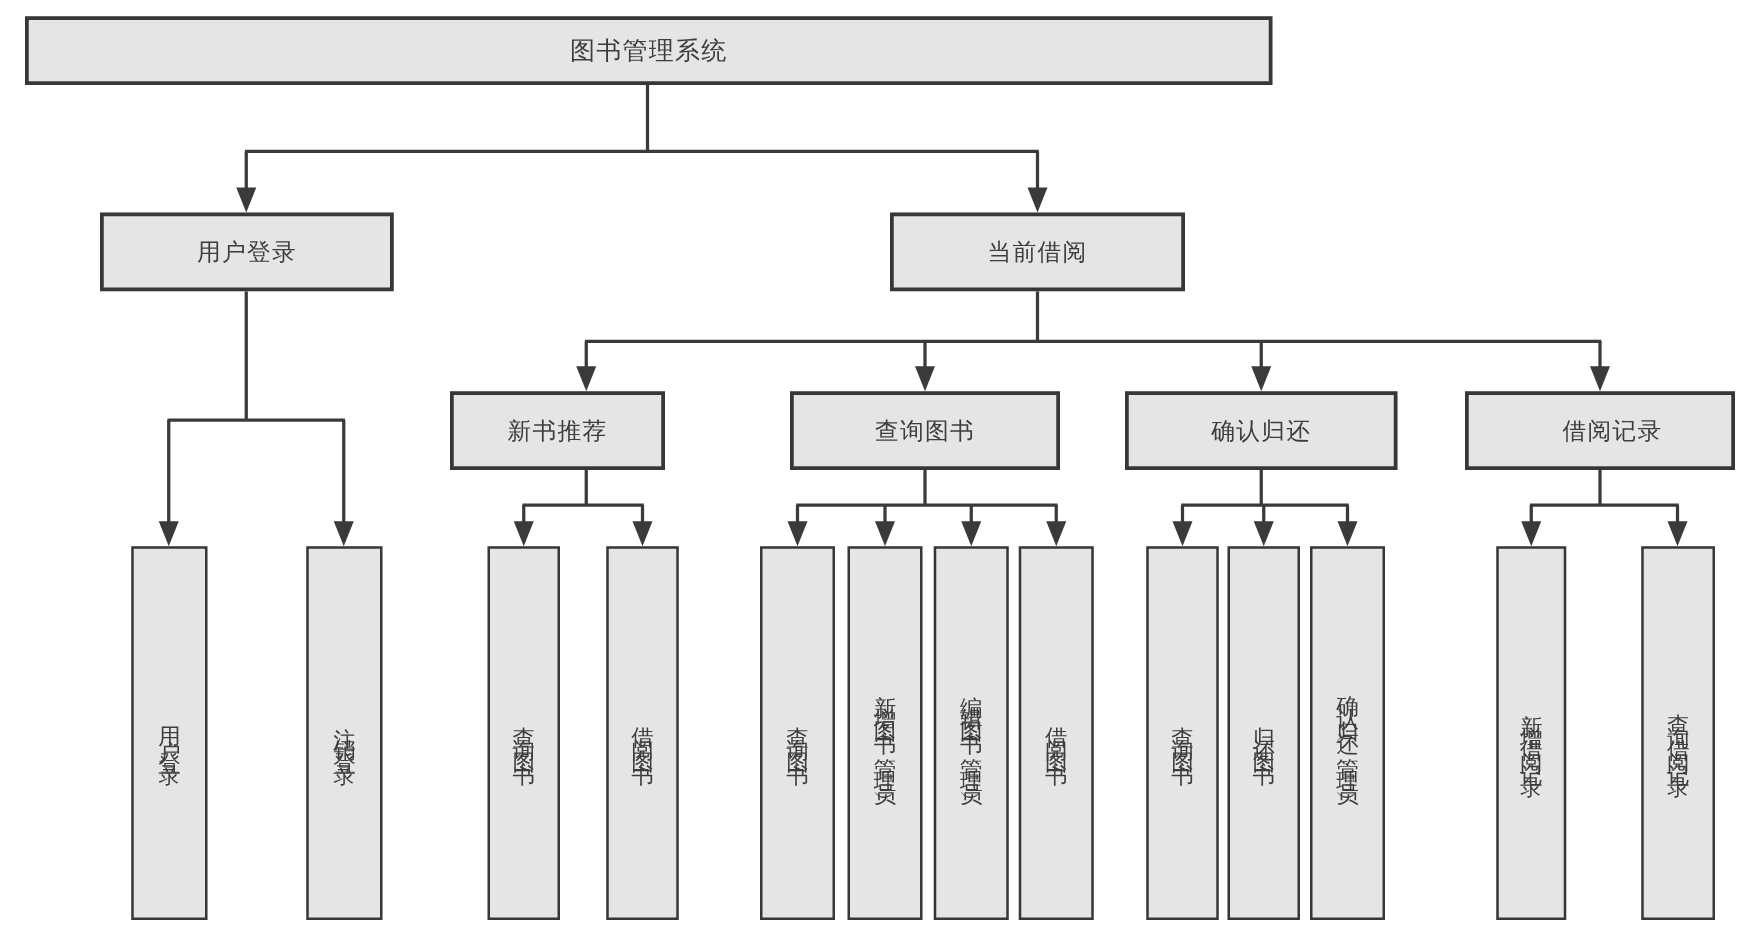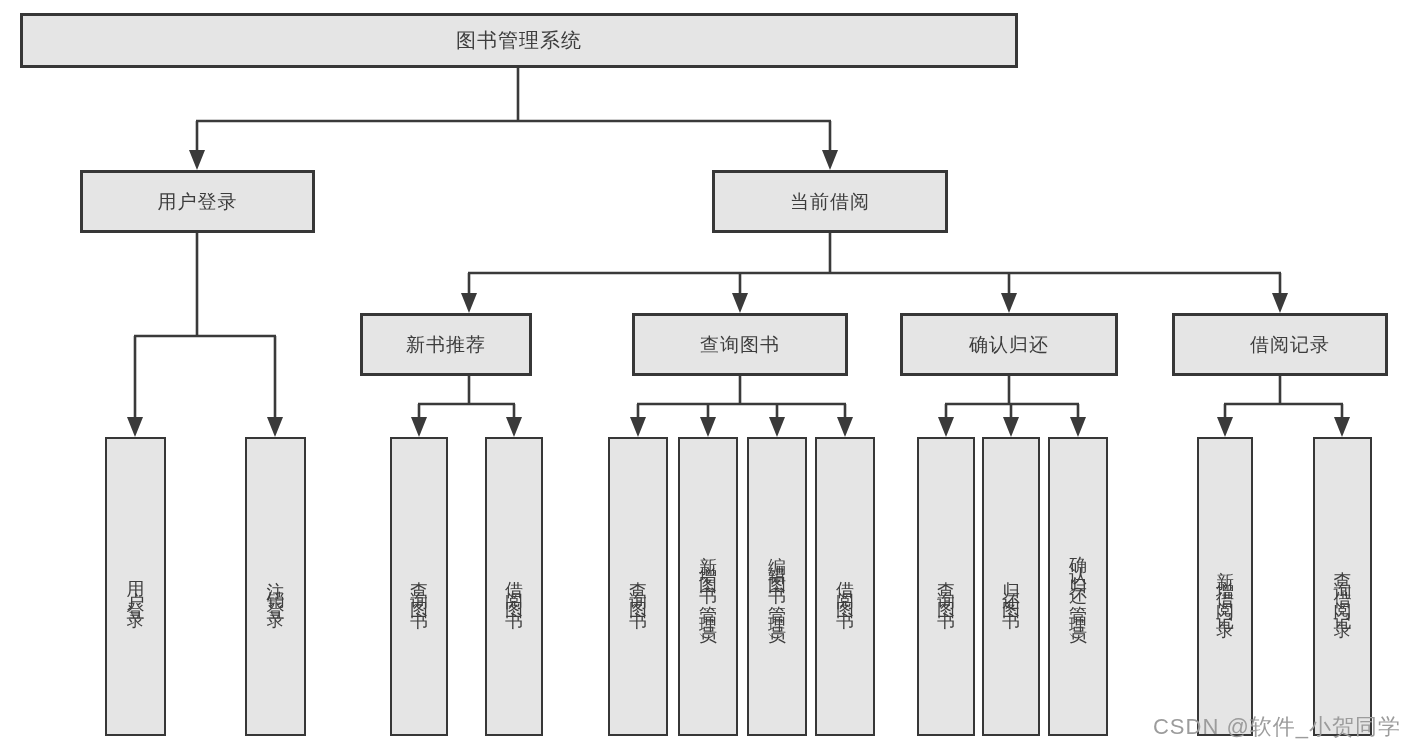--- a/index.html
+++ b/index.html
@@ -171,15 +171,14 @@
   <div class="box box-v" style="left:747px; top:437px; width:60px; height:299px;">编辑图书（管理员）</div>
   <div class="box box-v" style="left:815px; top:437px; width:60px; height:299px;">借阅图书</div>
 
   <div class="box box-v" style="left:917px; top:437px; width:58px; height:299px;">查询图书</div>
   <div class="box box-v" style="left:982px; top:437px; width:58px; height:299px;">归还图书</div>
   <div class="box box-v" style="left:1048px; top:437px; width:60px; height:299px;">确认归还（管理员）</div>
 
   <div class="box box-v" style="left:1197px; top:437px; width:56px; height:299px;">新增借阅记录</div>
   <div class="box box-v" style="left:1313px; top:437px; width:59px; height:299px;">查询借阅记录</div>
 
-  <div class="watermark">CSDN @软件_小贺同学</div>
 
 </div>
 
 </body></html>

